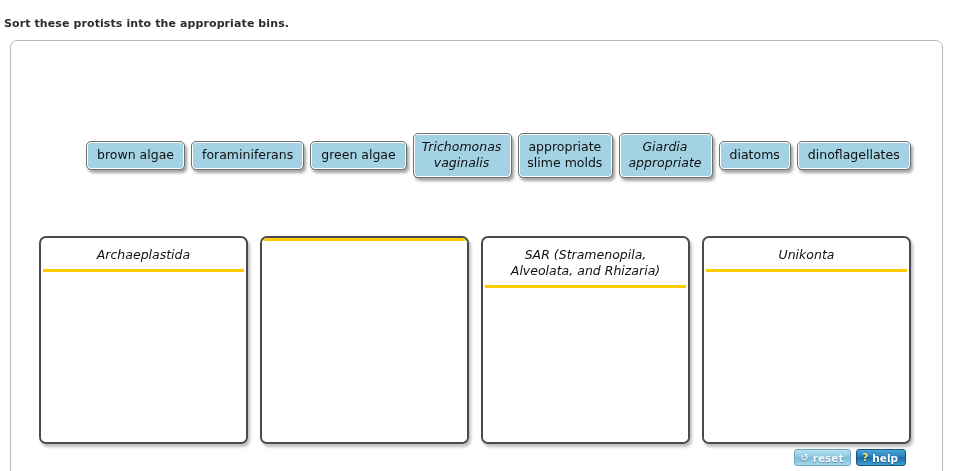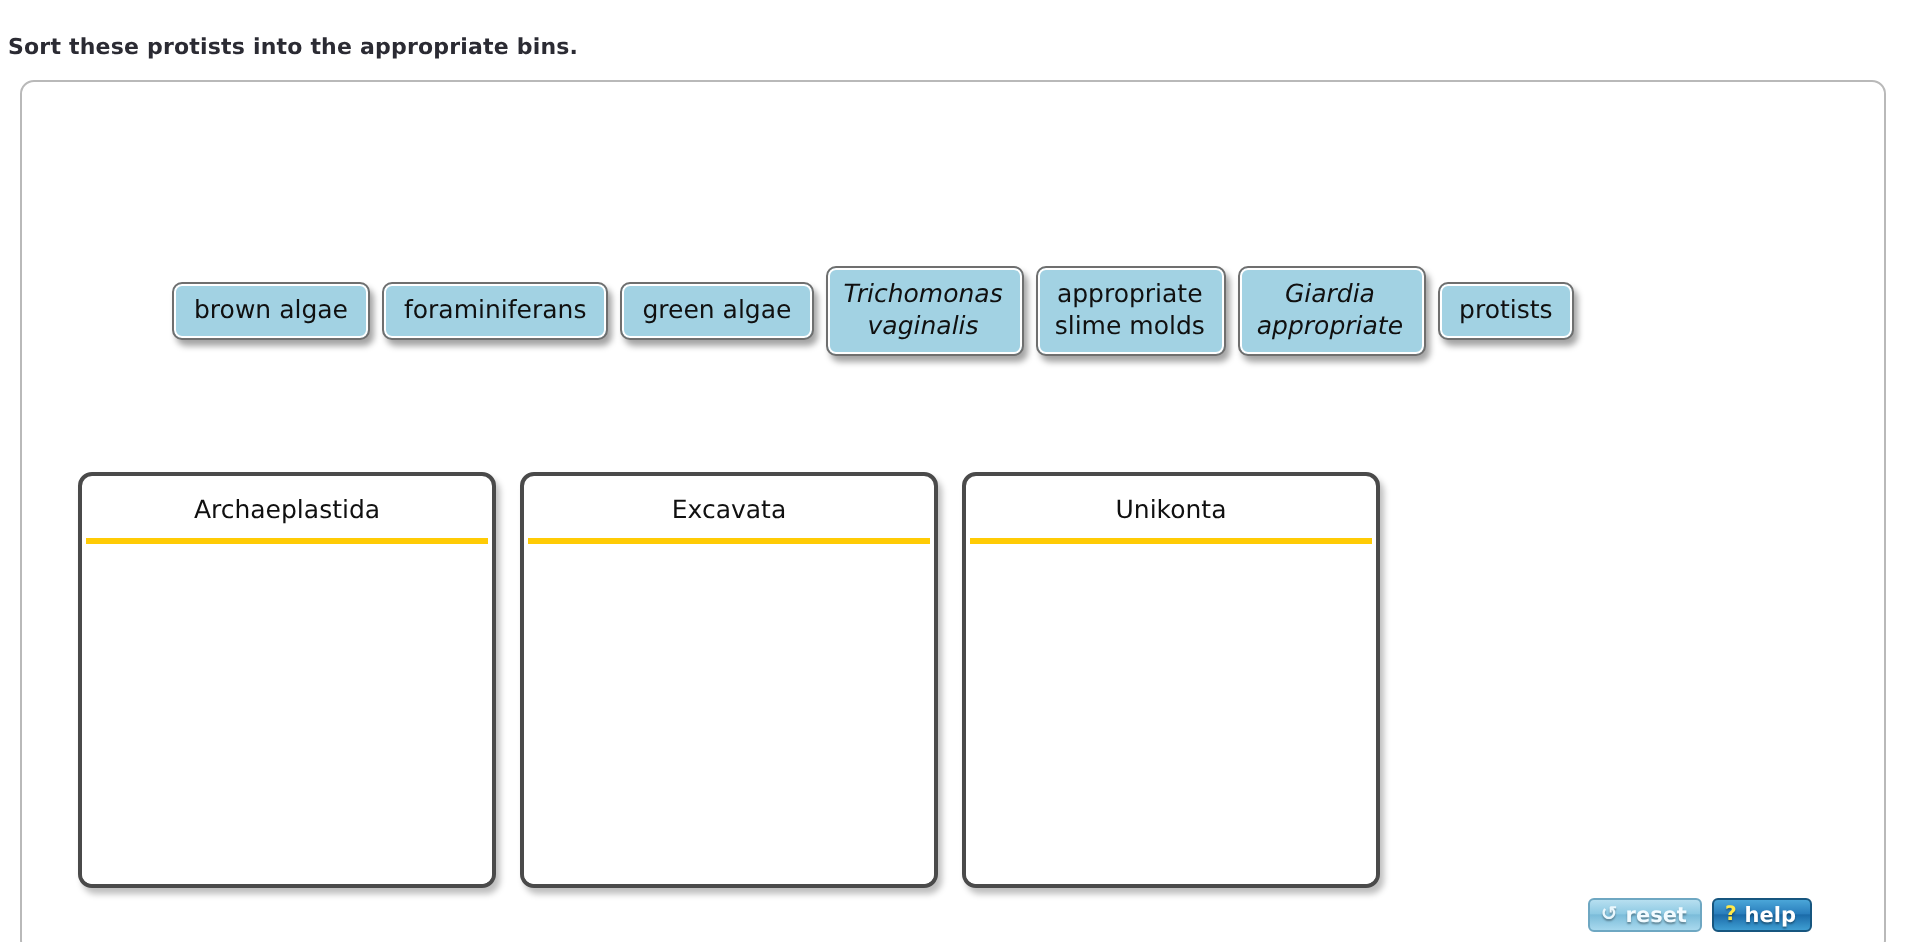--- a/index.html
+++ b/index.html
@@ -112,20 +112,21 @@
   .bin.w-small { width: 209px; }
   .bin.w-large { width: 209px; }
 
   .bin-title {
     font-size: 12.5px;
     line-height: 16px;
     color: #101010;
     text-align: center;
     padding: 9px 8px 6px 8px;
     box-sizing: border-box;
+    font-style: italic;
   }
 
   .bin-title .line {
     display: block;
   }
 
   .bin-divider {
     height: 3px;
     background: #ffcb05;
     margin: 0 2px;
@@ -216,44 +217,52 @@
         <span class="line">appropriate</span>
         <span class="line">slime molds</span>
       </div>
 
       <div class="tile two-line italic">
         <span class="line">Giardia</span>
         <span class="line">appropriate</span>
       </div>
 
       <div class="tile">
-        <span class="line">protists</span>
-      </div>
-
+        <span class="line">diatoms</span>
+      </div>
+
+      <div class="tile">
+        <span class="line">dinoflagellates</span>
+      </div>
 
     </div>
 
     <div class="bins">
 
       <div class="bin w-small">
         <div class="bin-title">
           <span class="line">Archaeplastida</span>
         </div>
         <div class="bin-divider"></div>
         <div class="bin-drop"></div>
       </div>
 
       <div class="bin w-small">
+        <div class="bin-divider"></div>
+        <div class="bin-drop"></div>
+      </div>
+
+      <div class="bin w-large">
         <div class="bin-title">
-          <span class="line">Excavata</span>
+          <span class="line">SAR (Stramenopila,</span>
+          <span class="line">Alveolata, and Rhizaria)</span>
         </div>
         <div class="bin-divider"></div>
         <div class="bin-drop"></div>
       </div>
-
 
       <div class="bin w-small">
         <div class="bin-title">
           <span class="line">Unikonta</span>
         </div>
         <div class="bin-divider"></div>
         <div class="bin-drop"></div>
       </div>
 
     </div>

